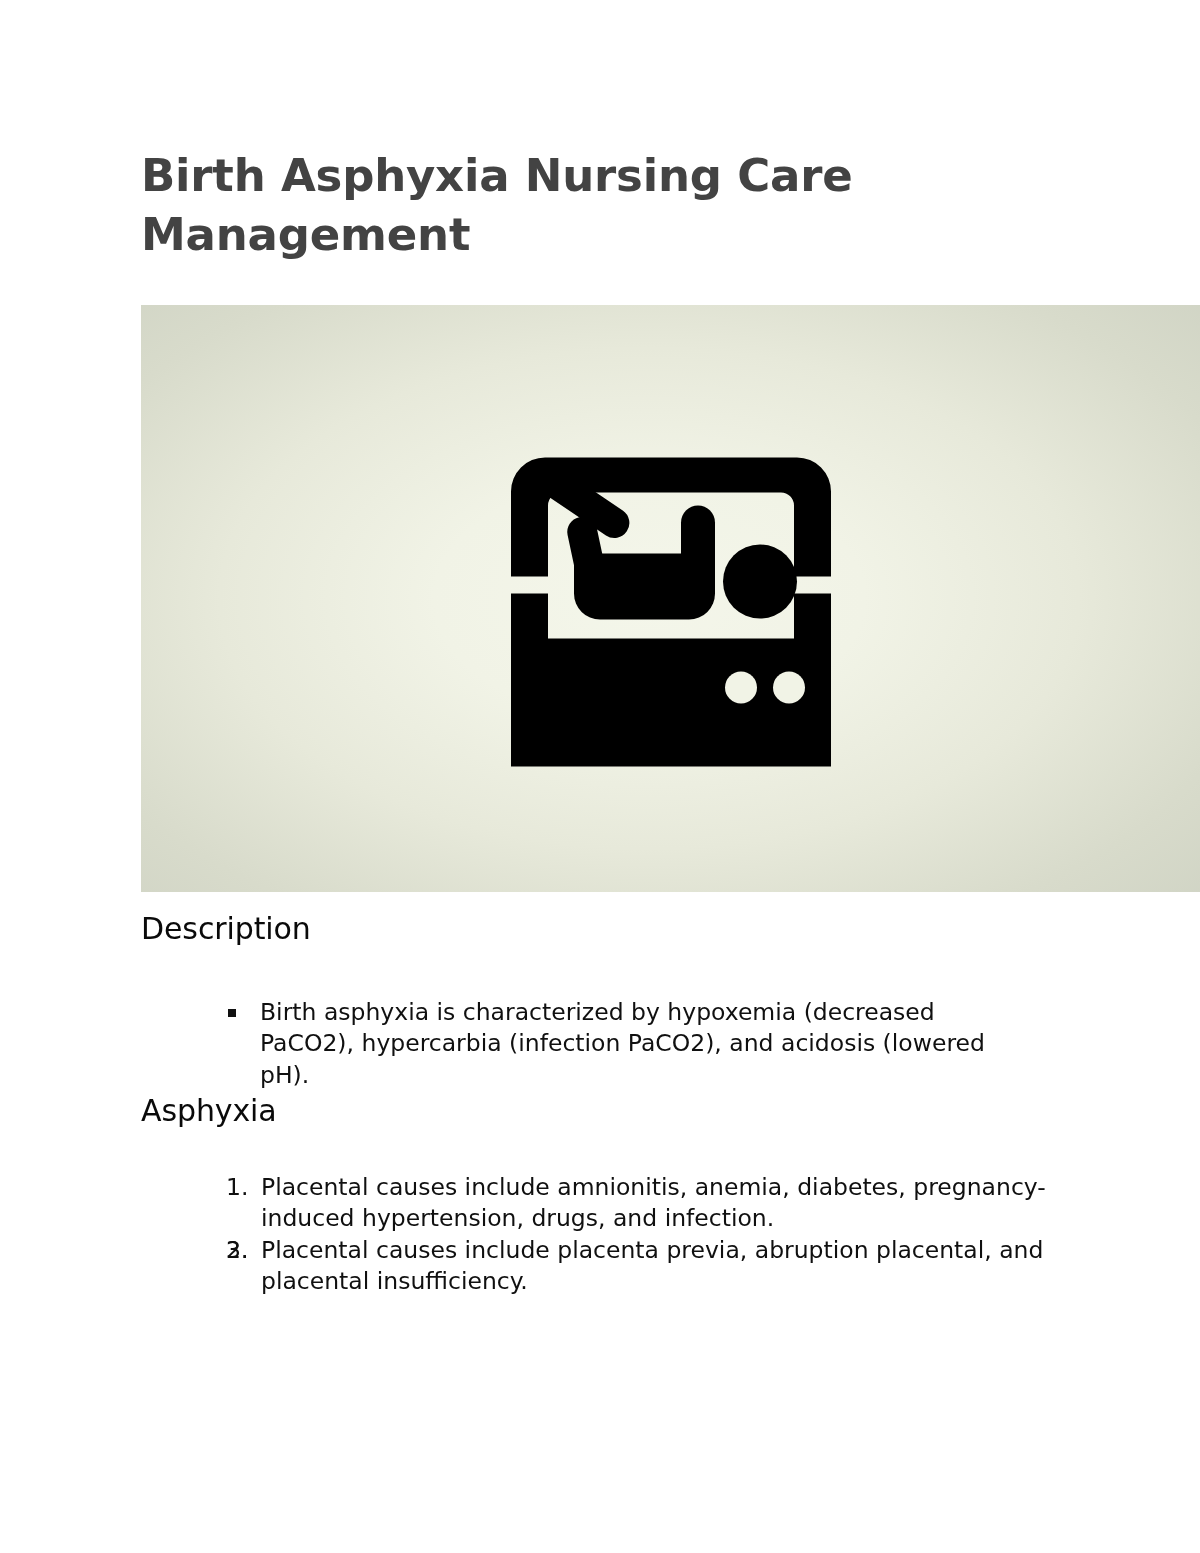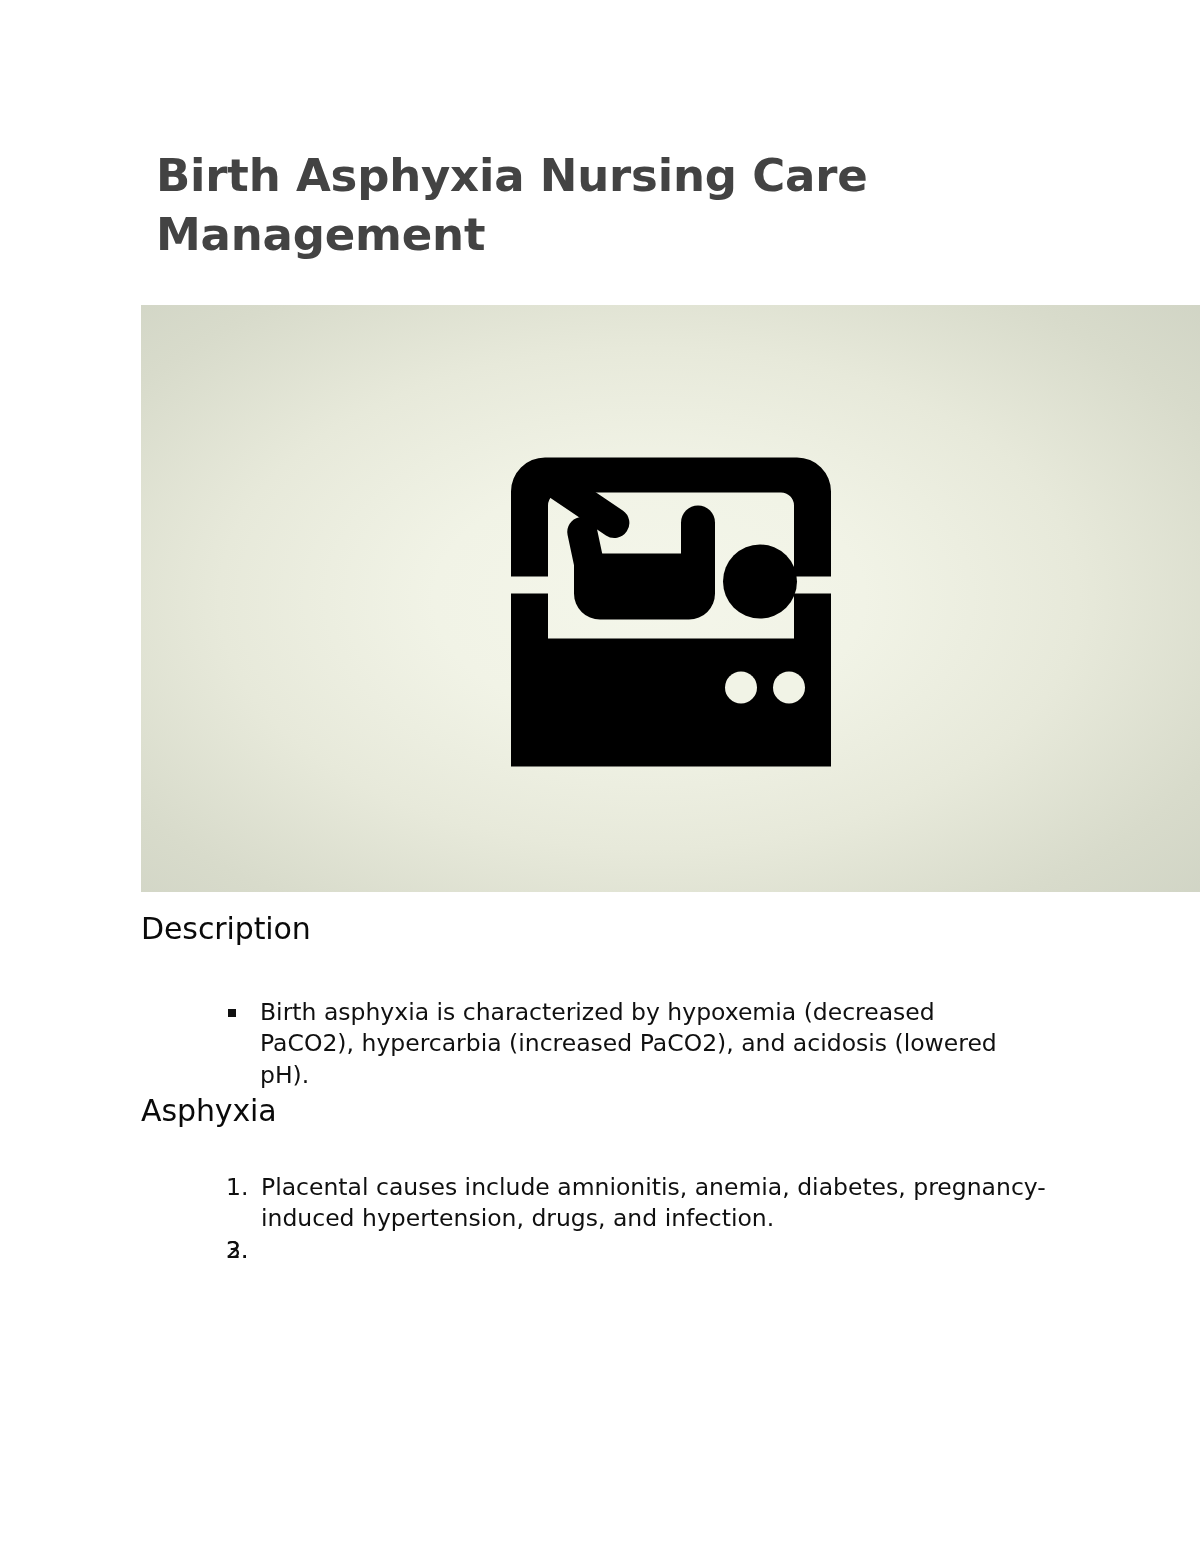--- a/index.html
+++ b/index.html
@@ -19,21 +19,21 @@
 
   .page {
     position: absolute;
     inset: 0;
     background: #ffffff;
   }
 
   
   .doc-title {
     position: absolute;
-    left: 156px;
+    left: 141px;
     top: 146px;
     width: 920px;
     margin: 0;
     font-family: "DejaVu Sans", sans-serif;
     font-size: 45px;
     font-weight: bold;
     line-height: 1.32;
     letter-spacing: -0.2px;
     color: #434343;
     white-space: pre-wrap;
@@ -170,32 +170,33 @@
         </g>
       </svg>
     </div>
   </div>
 
   <h2 id="heading-description" class="section-heading">Description</h2>
 
   <ul class="bullet-list body-text">
     <li>
       <span class="sq-bullet"></span>
-      <span>Birth asphyxia is characterized by hypoxemia (decreased PaCO2), hypercarbia (increased PaCO2), and acidosis (lowered pH).</span>
+      <span>Birth asphyxia is characterized by hypoxemia (decreased PaCO2), hypercarbia (infection PaCO2), and acidosis (lowered pH).</span>
     </li>
   </ul>
 
   <h2 id="heading-etiology" class="section-heading">Asphyxia</h2>
 
   <ol class="number-list body-text">
     <li>
       <span class="num">1.</span>
       <span>Placental causes include amnionitis, anemia, diabetes, pregnancy-induced hypertension, drugs, and infection.</span>
     </li>
     <li>
       <span class="num">2.</span>
     </li>
     <li>
       <span class="num">3.</span>
+      <span>Placental causes include placenta previa, abruption placental, and placental insufficiency.</span>
     </li>
   </ol>
 
 </div>
 
 </body></html>

